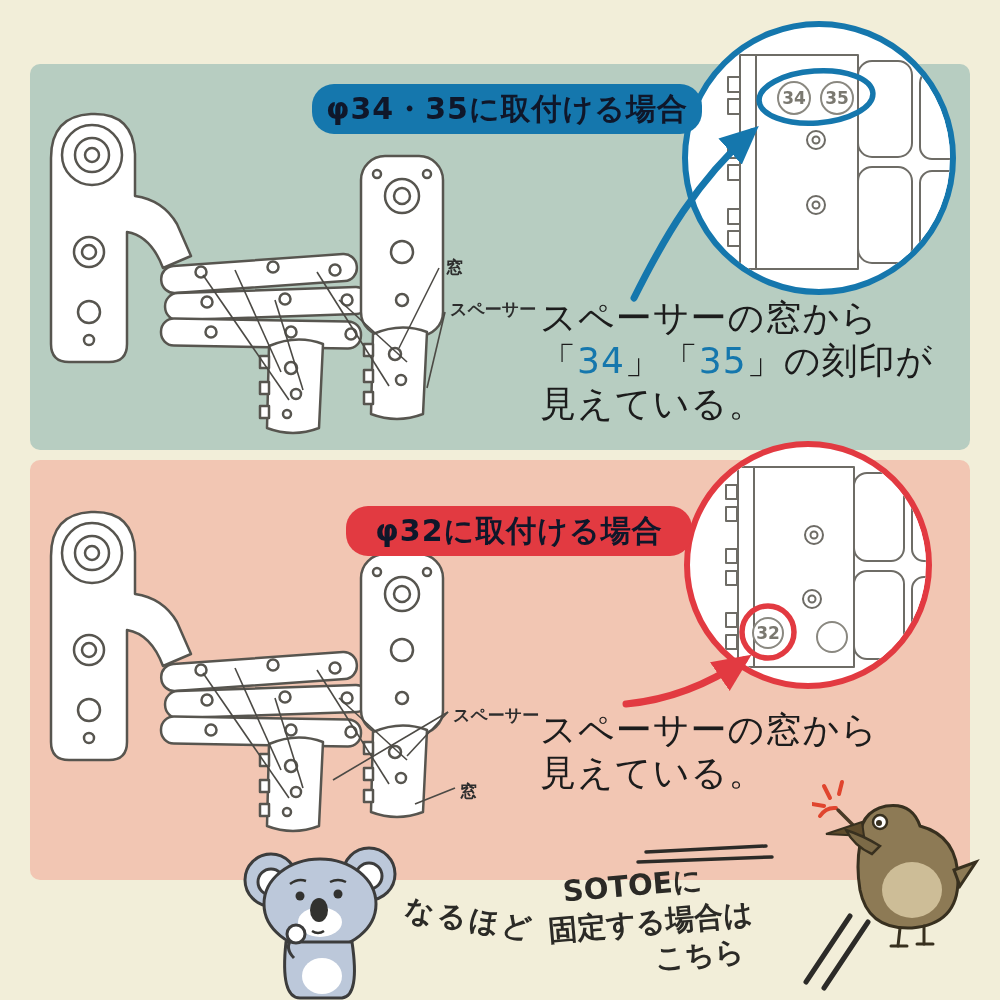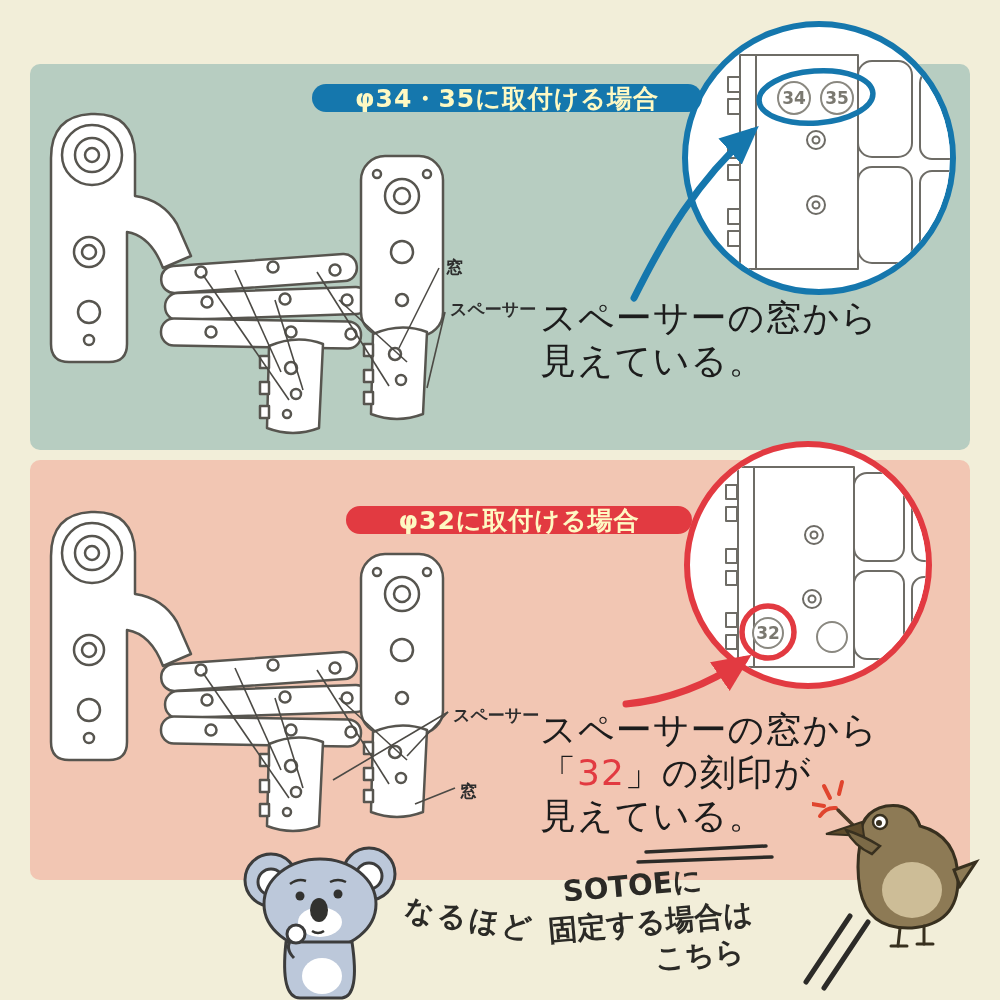--- a/index.html
+++ b/index.html
@@ -1,21 +1,21 @@
 <!DOCTYPE html>
 <html><head>
 <meta charset="utf-8">
 <style>
   *{margin:0;padding:0;box-sizing:border-box}
   html,body{width:1000px;height:1000px}
   body{position:relative;background:#f2eed9;font-family:"DejaVu Sans","Liberation Sans",sans-serif;overflow:hidden;color:#1c1c1c}
   .panel{position:absolute;border-radius:10px}
   #panel-top{left:30px;top:64px;width:940px;height:386px;background:#b7cdc1}
   #panel-bottom{left:30px;top:460px;width:940px;height:420px;background:#f2c6b3}
-  .badge{position:absolute;height:28px;border-radius:22px;color:#fef9c3;font-weight:bold;font-size:25px;display:flex;align-items:center;justify-content:center;letter-spacing:1px;z-index:6}
+  .badge{position:absolute;height:50px;border-radius:22px;color:#0f172a;font-weight:bold;font-size:30px;display:flex;align-items:center;justify-content:center;letter-spacing:1px;z-index:6}
   #badge-top{left:312px;top:84px;width:390px;background:#1577ad}
   #badge-bottom{left:346px;top:506px;width:346px;background:#e23a41}
   .magnifier{position:absolute;border-radius:50%;background:#fff;overflow:hidden;box-sizing:content-box;z-index:5}
   #mag-top{left:682px;top:21px;width:262px;height:262px;border:6px solid #1577ad}
   #mag-bottom{left:684px;top:441px;width:236px;height:236px;border:6px solid #e23a41}
   .caption{position:absolute;font-size:36px;font-weight:normal;line-height:1.2;letter-spacing:1px;z-index:6}
   #caption-top{left:540px;top:296px;width:430px}
   #caption-bottom{left:540px;top:708px;width:430px}
   .num-blue{color:#1577ad}
   .num-red{color:#e23a41}
@@ -132,20 +132,21 @@
       <circle cx="149" cy="71" r="16" stroke="#8a8880"></circle>
     </g>
     <text x="106" y="77" class="stamp-num">34</text>
     <text x="149" y="77" class="stamp-num">35</text>
     <ellipse cx="128" cy="70" rx="57" ry="26" fill="none" stroke="#1577ad" stroke-width="5.5" transform="rotate(-4 128 70)"></ellipse>
   </svg>
 </div>
 
 <div id="caption-top" class="caption">
   <div><span>スペーサーの窓から</span></div>
+  <div><span>「</span><span class="num-blue">34</span><span>」「</span><span class="num-blue">35</span><span>」の刻印が</span></div>
   <div><span>見えている。</span></div>
 </div>
 
 <div class="part-label" style="left:446px;top:256px">窓</div>
 <div class="part-label" style="left:450px;top:298px">スペーサー</div>
 
 <div id="panel-bottom" class="panel"></div>
 
 <svg class="artsvg" style="left:35px;top:498px" width="460" height="340" viewBox="0 0 460 340">
   <use href="#assembly-art"></use>
@@ -180,21 +181,20 @@
       <circle cx="78" cy="186" r="15" stroke="#8a8880"></circle>
       <circle cx="142" cy="190" r="15" stroke="#8a8880"></circle>
     </g>
     <text x="78" y="192" class="stamp-num">32</text>
     <circle cx="78" cy="185" r="26" fill="none" stroke="#e23a41" stroke-width="5.5"></circle>
   </svg>
 </div>
 
 <div id="caption-bottom" class="caption">
   <div><span>スペーサーの窓から</span></div>
-  <div><span>「</span><span class="num-red">32</span><span>」の刻印が</span></div>
   <div><span>見えている。</span></div>
 </div>
 
 <div class="part-label" style="left:453px;top:704px">スペーサー</div>
 <div class="part-label" style="left:460px;top:780px">窓</div>
 
 <svg id="overlay">
   <defs>
     <marker id="mb" markerWidth="6" markerHeight="6" refX="4.2" refY="2.5" orient="auto">
       <path d="M0,0 L5.5,2.5 L0,5 Z" fill="#1577ad"></path>

